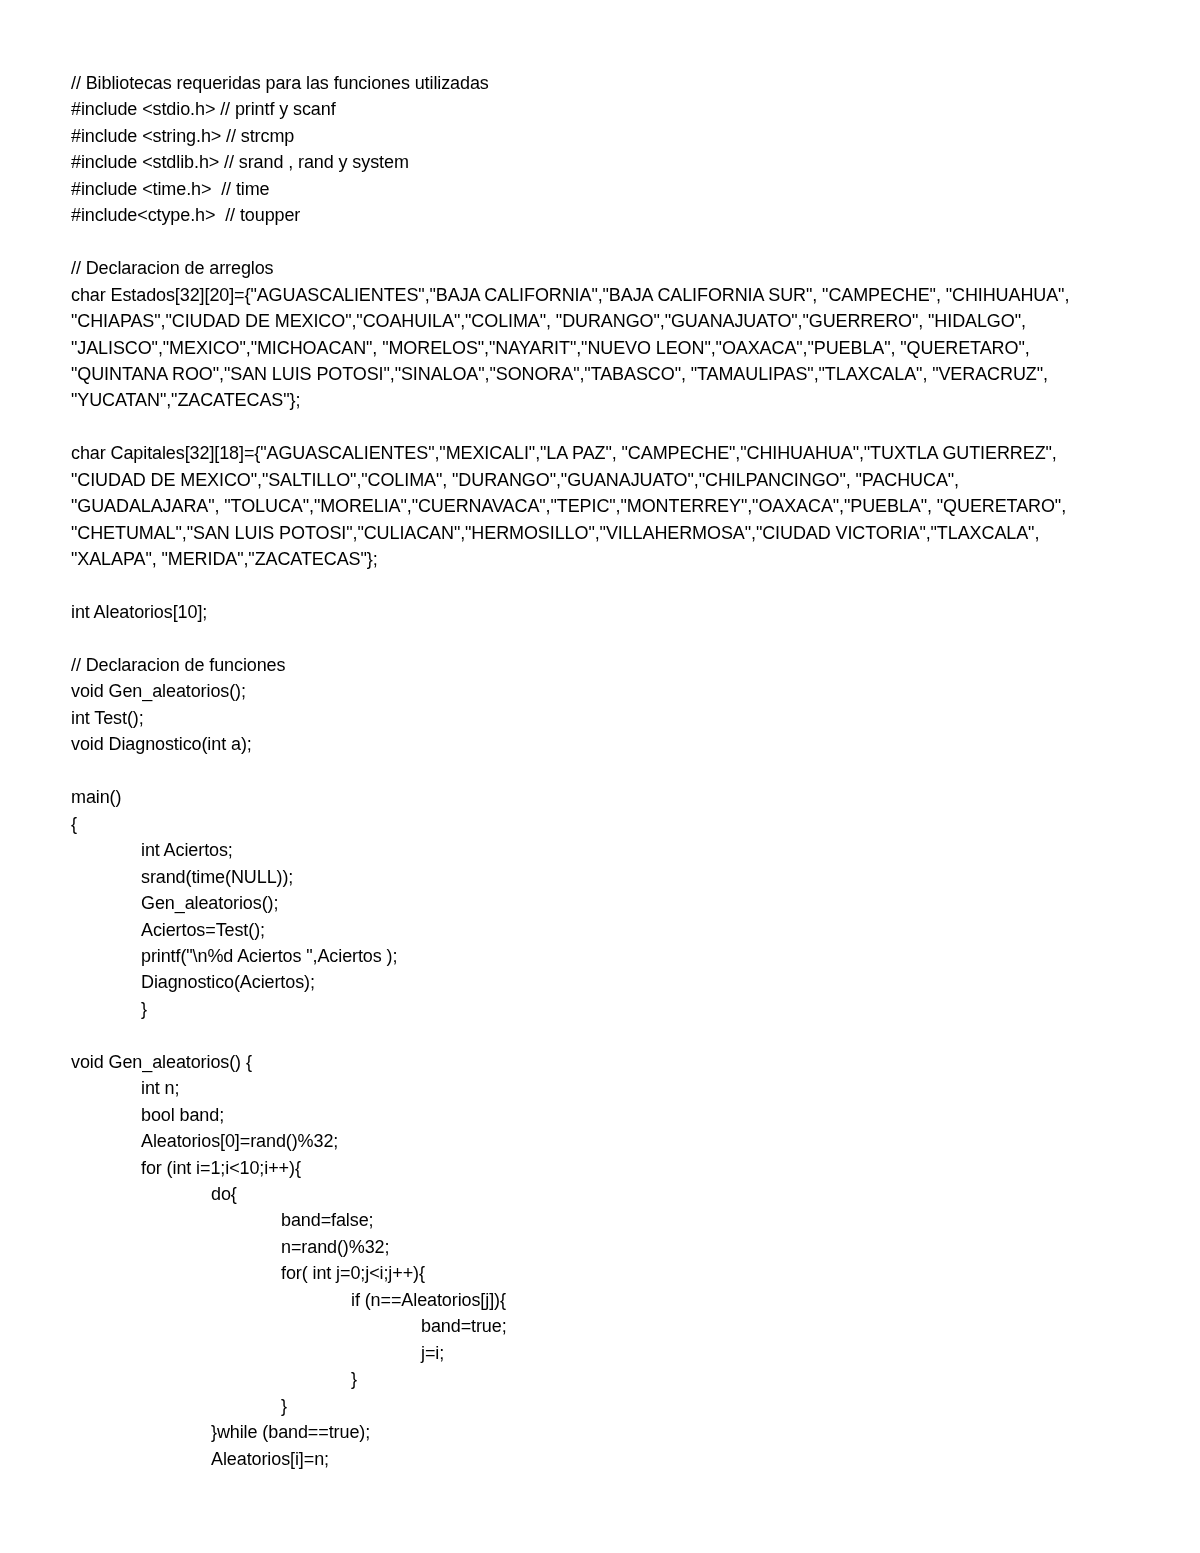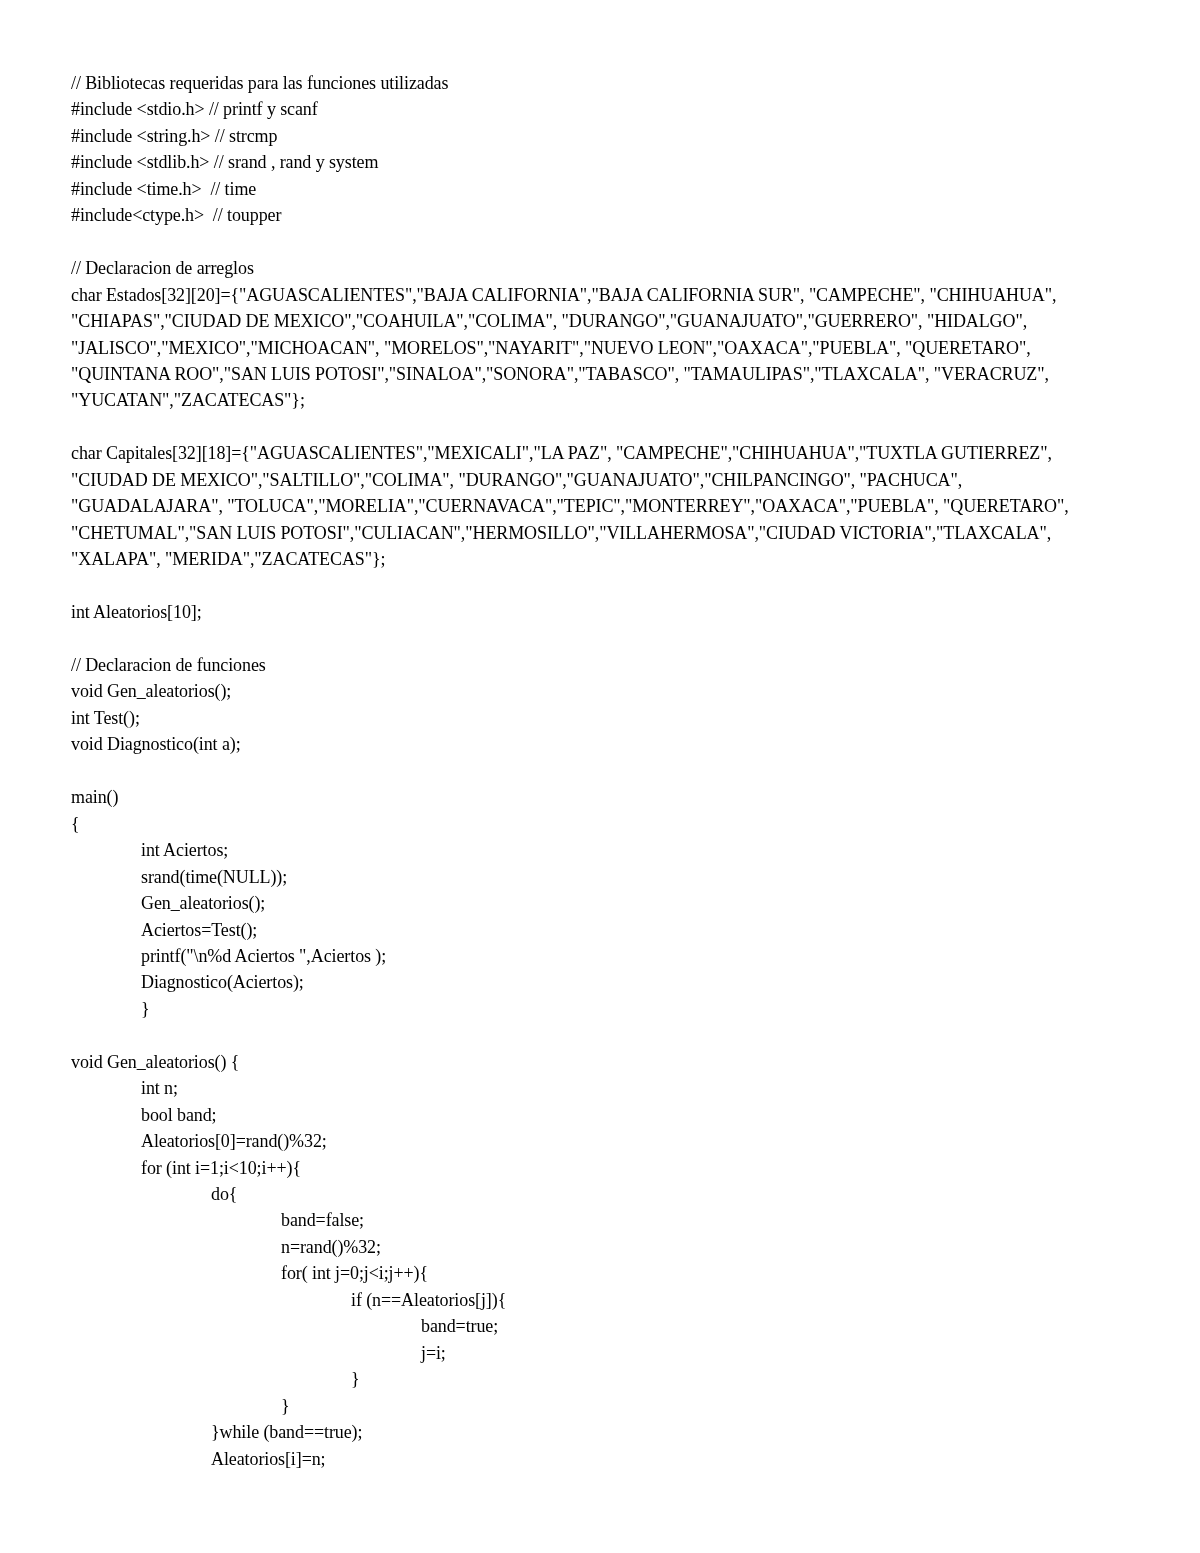--- a/index.html
+++ b/index.html
@@ -26,21 +26,20 @@
     left: 71px;
     right: 10px;
     color: #000000;
     font-size: 18px;
     line-height: 26.45px;
     letter-spacing: -0.1px;
     white-space: pre;
   }
   .line {
     min-height: 26.45px;
-    font-family: Liberation Serif, serif;
   }
 </style>
 </head>
 <body>
 
 <div class="page">
   <div class="code"><div class="line" style="padding-left: 0px;">// Bibliotecas requeridas para las funciones utilizadas</div><div class="line" style="padding-left: 0px;">#include &lt;stdio.h&gt; // printf y scanf</div><div class="line" style="padding-left: 0px;">#include &lt;string.h&gt; // strcmp</div><div class="line" style="padding-left: 0px;">#include &lt;stdlib.h&gt; // srand , rand y system</div><div class="line" style="padding-left: 0px;">#include &lt;time.h&gt;  // time</div><div class="line" style="padding-left: 0px;">#include&lt;ctype.h&gt;  // toupper</div><div class="line" style="padding-left: 0px;">&nbsp;</div><div class="line" style="padding-left: 0px;">// Declaracion de arreglos</div><div class="line" style="padding-left: 0px;">char Estados[32][20]={"AGUASCALIENTES","BAJA CALIFORNIA","BAJA CALIFORNIA SUR", "CAMPECHE", "CHIHUAHUA",</div><div class="line" style="padding-left: 0px;">"CHIAPAS","CIUDAD DE MEXICO","COAHUILA","COLIMA", "DURANGO","GUANAJUATO","GUERRERO", "HIDALGO",</div><div class="line" style="padding-left: 0px;">"JALISCO","MEXICO","MICHOACAN", "MORELOS","NAYARIT","NUEVO LEON","OAXACA","PUEBLA", "QUERETARO",</div><div class="line" style="padding-left: 0px;">"QUINTANA ROO","SAN LUIS POTOSI","SINALOA","SONORA","TABASCO", "TAMAULIPAS","TLAXCALA", "VERACRUZ",</div><div class="line" style="padding-left: 0px;">"YUCATAN","ZACATECAS"};</div><div class="line" style="padding-left: 0px;">&nbsp;</div><div class="line" style="padding-left: 0px;">char Capitales[32][18]={"AGUASCALIENTES","MEXICALI","LA PAZ", "CAMPECHE","CHIHUAHUA","TUXTLA GUTIERREZ",</div><div class="line" style="padding-left: 0px;">"CIUDAD DE MEXICO","SALTILLO","COLIMA", "DURANGO","GUANAJUATO","CHILPANCINGO", "PACHUCA",</div><div class="line" style="padding-left: 0px;">"GUADALAJARA", "TOLUCA","MORELIA","CUERNAVACA","TEPIC","MONTERREY","OAXACA","PUEBLA", "QUERETARO",</div><div class="line" style="padding-left: 0px;">"CHETUMAL","SAN LUIS POTOSI","CULIACAN","HERMOSILLO","VILLAHERMOSA","CIUDAD VICTORIA","TLAXCALA",</div><div class="line" style="padding-left: 0px;">"XALAPA", "MERIDA","ZACATECAS"};</div><div class="line" style="padding-left: 0px;">&nbsp;</div><div class="line" style="padding-left: 0px;">int Aleatorios[10];</div><div class="line" style="padding-left: 0px;">&nbsp;</div><div class="line" style="padding-left: 0px;">// Declaracion de funciones</div><div class="line" style="padding-left: 0px;">void Gen_aleatorios();</div><div class="line" style="padding-left: 0px;">int Test();</div><div class="line" style="padding-left: 0px;">void Diagnostico(int a);</div><div class="line" style="padding-left: 0px;">&nbsp;</div><div class="line" style="padding-left: 0px;">main()</div><div class="line" style="padding-left: 0px;">{</div><div class="line" style="padding-left: 70px;">int Aciertos;</div><div class="line" style="padding-left: 70px;">srand(time(NULL));</div><div class="line" style="padding-left: 70px;">Gen_aleatorios();</div><div class="line" style="padding-left: 70px;">Aciertos=Test();</div><div class="line" style="padding-left: 70px;">printf("\n%d Aciertos ",Aciertos );</div><div class="line" style="padding-left: 70px;">Diagnostico(Aciertos);</div><div class="line" style="padding-left: 70px;">}</div><div class="line" style="padding-left: 0px;">&nbsp;</div><div class="line" style="padding-left: 0px;">void Gen_aleatorios() {</div><div class="line" style="padding-left: 70px;">int n;</div><div class="line" style="padding-left: 70px;">bool band;</div><div class="line" style="padding-left: 70px;">Aleatorios[0]=rand()%32;</div><div class="line" style="padding-left: 70px;">for (int i=1;i&lt;10;i++){</div><div class="line" style="padding-left: 140px;">do{</div><div class="line" style="padding-left: 210px;">band=false;</div><div class="line" style="padding-left: 210px;">n=rand()%32;</div><div class="line" style="padding-left: 210px;">for( int j=0;j&lt;i;j++){</div><div class="line" style="padding-left: 280px;">if (n==Aleatorios[j]){</div><div class="line" style="padding-left: 350px;">band=true;</div><div class="line" style="padding-left: 350px;">j=i;</div><div class="line" style="padding-left: 280px;">}</div><div class="line" style="padding-left: 210px;">}</div><div class="line" style="padding-left: 140px;">}while (band==true);</div><div class="line" style="padding-left: 140px;">Aleatorios[i]=n;</div></div>
 </div>
 
 </body></html>

